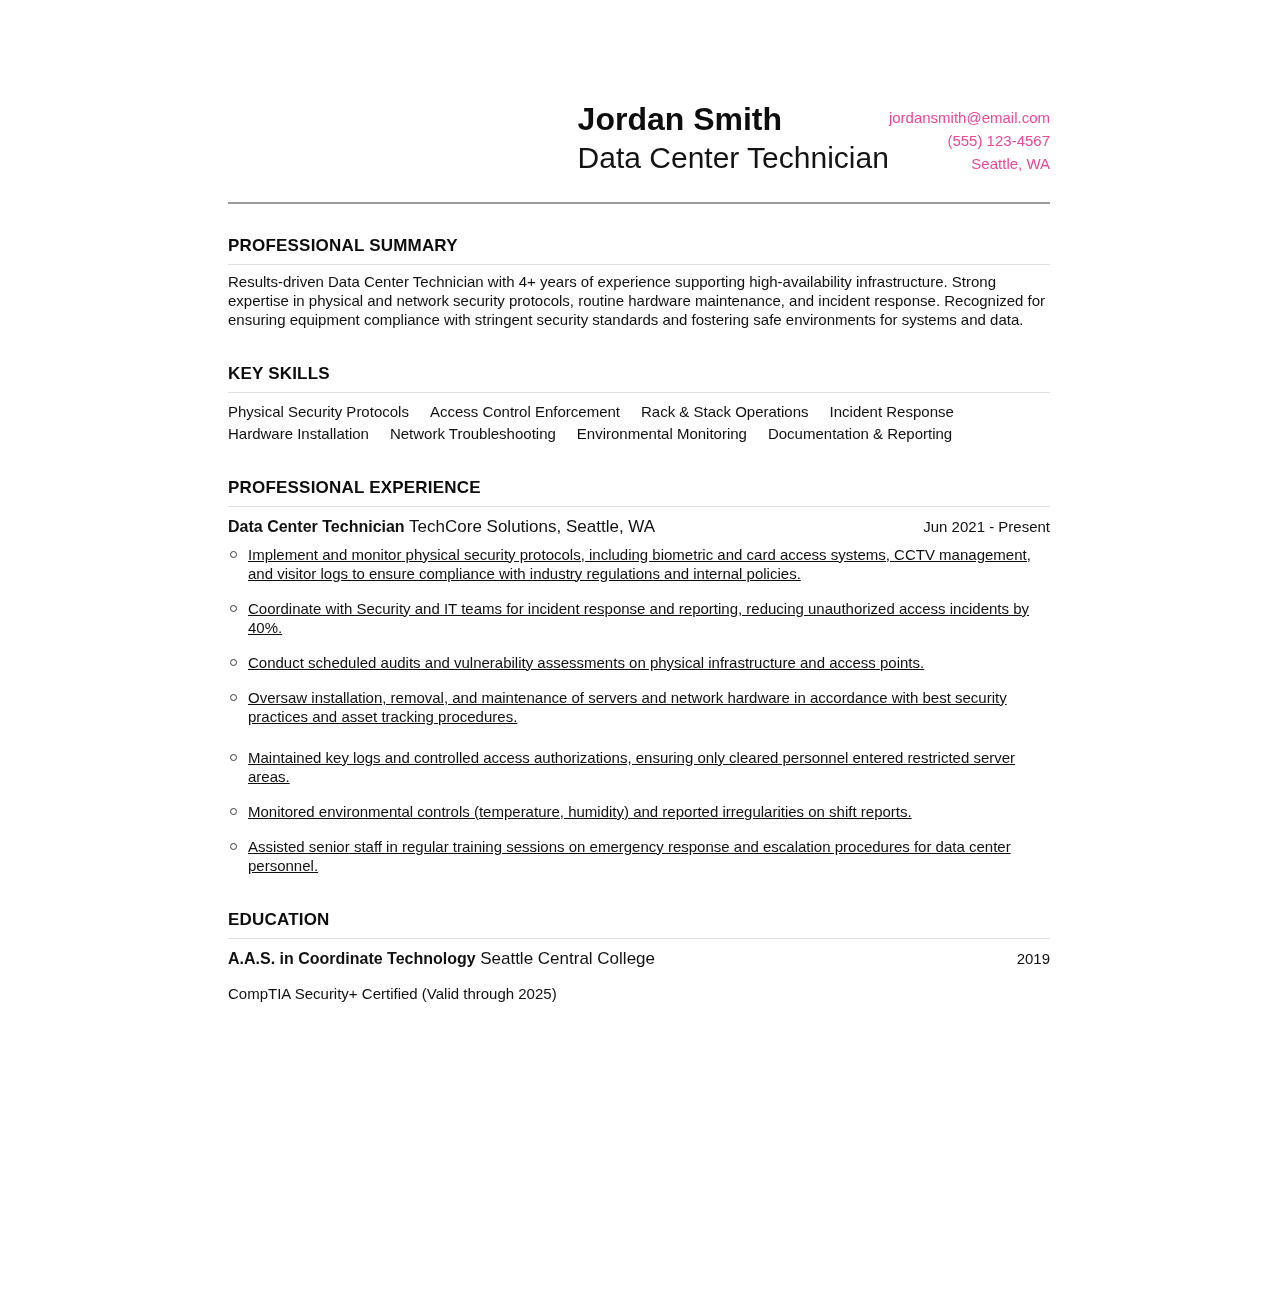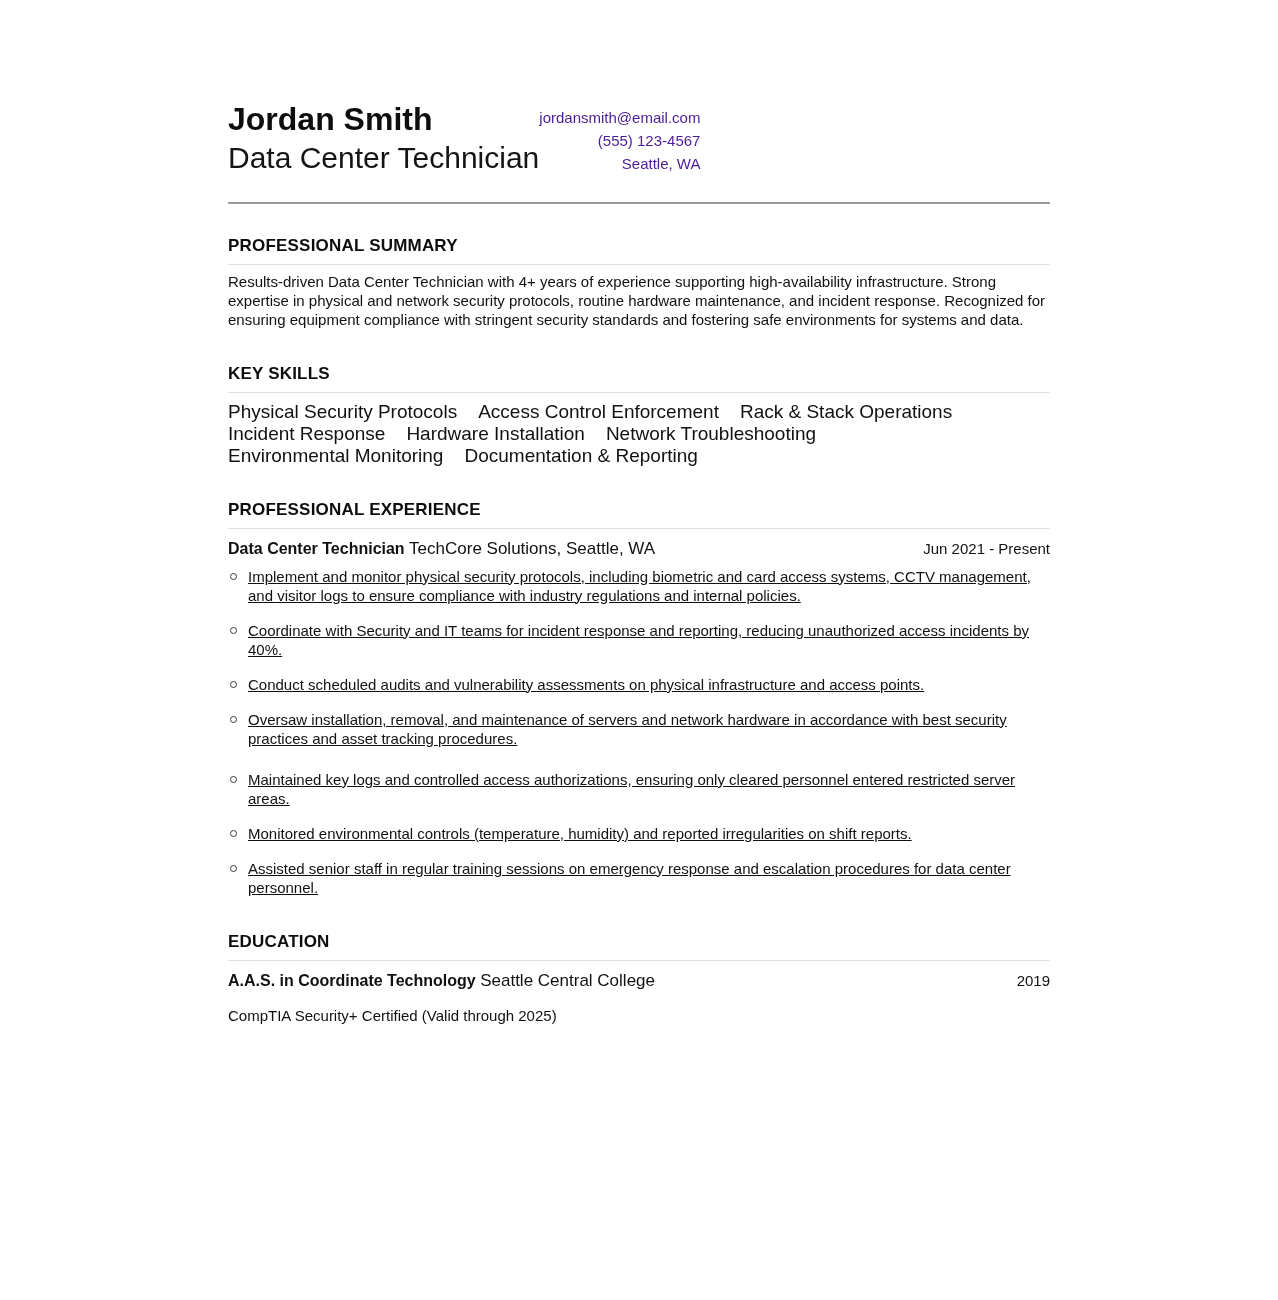--- a/index.html
+++ b/index.html
@@ -16,41 +16,42 @@
   }
   .page {
     width: 822px;
     margin: 0 auto;
     padding-top: 99px;
   }
 
   
   .header {
     display: flex;
-    justify-content: flex-start;
+    justify-content: flex-end;
     align-items: flex-start;
+    margin-left: 12px;
   }
   .candidate-name {
     margin: 0;
     font-size: 32px;
     font-weight: bold;
     line-height: 1.25;
     color: #0d0d0d;
   }
   .candidate-title {
     font-size: 30px;
     font-weight: normal;
     line-height: 1.25;
     color: #141414;
   }
   .contact {
     text-align: right;
     font-size: 15px;
     line-height: 23px;
-    color: #4c1d95;
+    color: #ec4899;
     padding-top: 7px;
   }
   .rule-strong {
     border: none;
     border-top: 2px solid #9b9b9b;
     margin: 25px 0 0 0;
   }
 
   
   section { margin-top: 35px; }
@@ -70,21 +71,21 @@
     line-height: 19px;
   }
 
   
   .skills-list {
     margin-top: 9px;
     display: flex;
     flex-wrap: wrap;
     column-gap: 21px;
     row-gap: 3px;
-    font-size: 19px;
+    font-size: 15px;
     line-height: 19px;
   }
 
   
   .job { margin-top: 10px; }
   .job + .job { margin-top: 22px; }
   .job-head, .edu-head {
     display: flex;
     justify-content: space-between;
     align-items: baseline;

